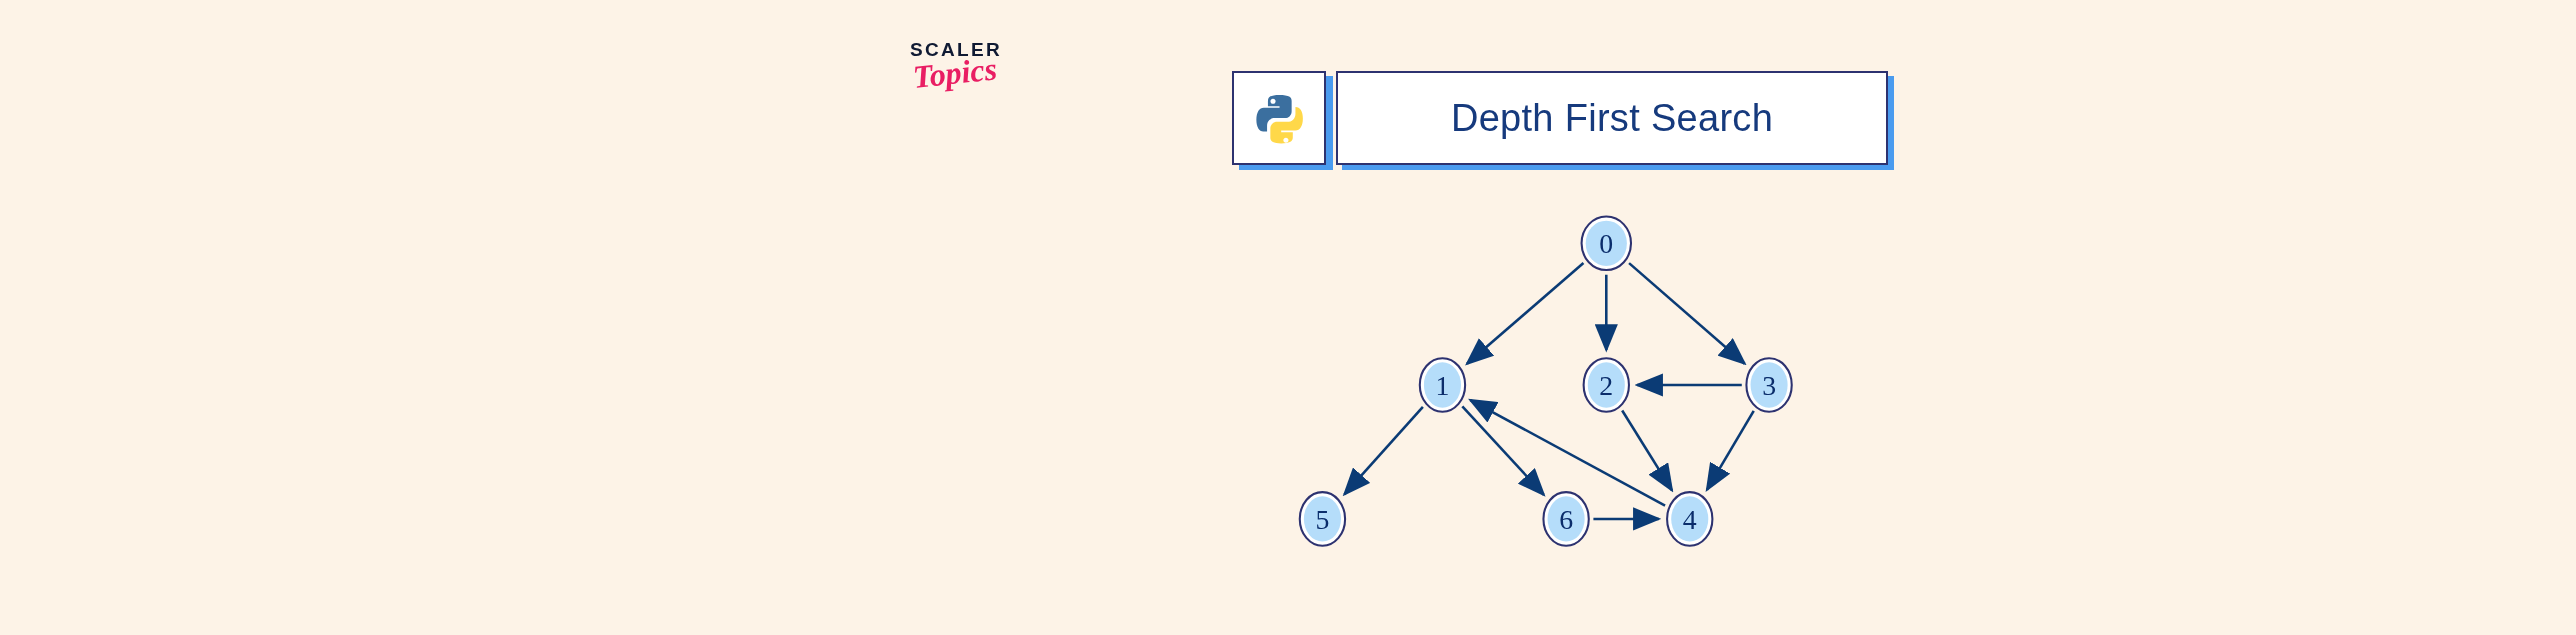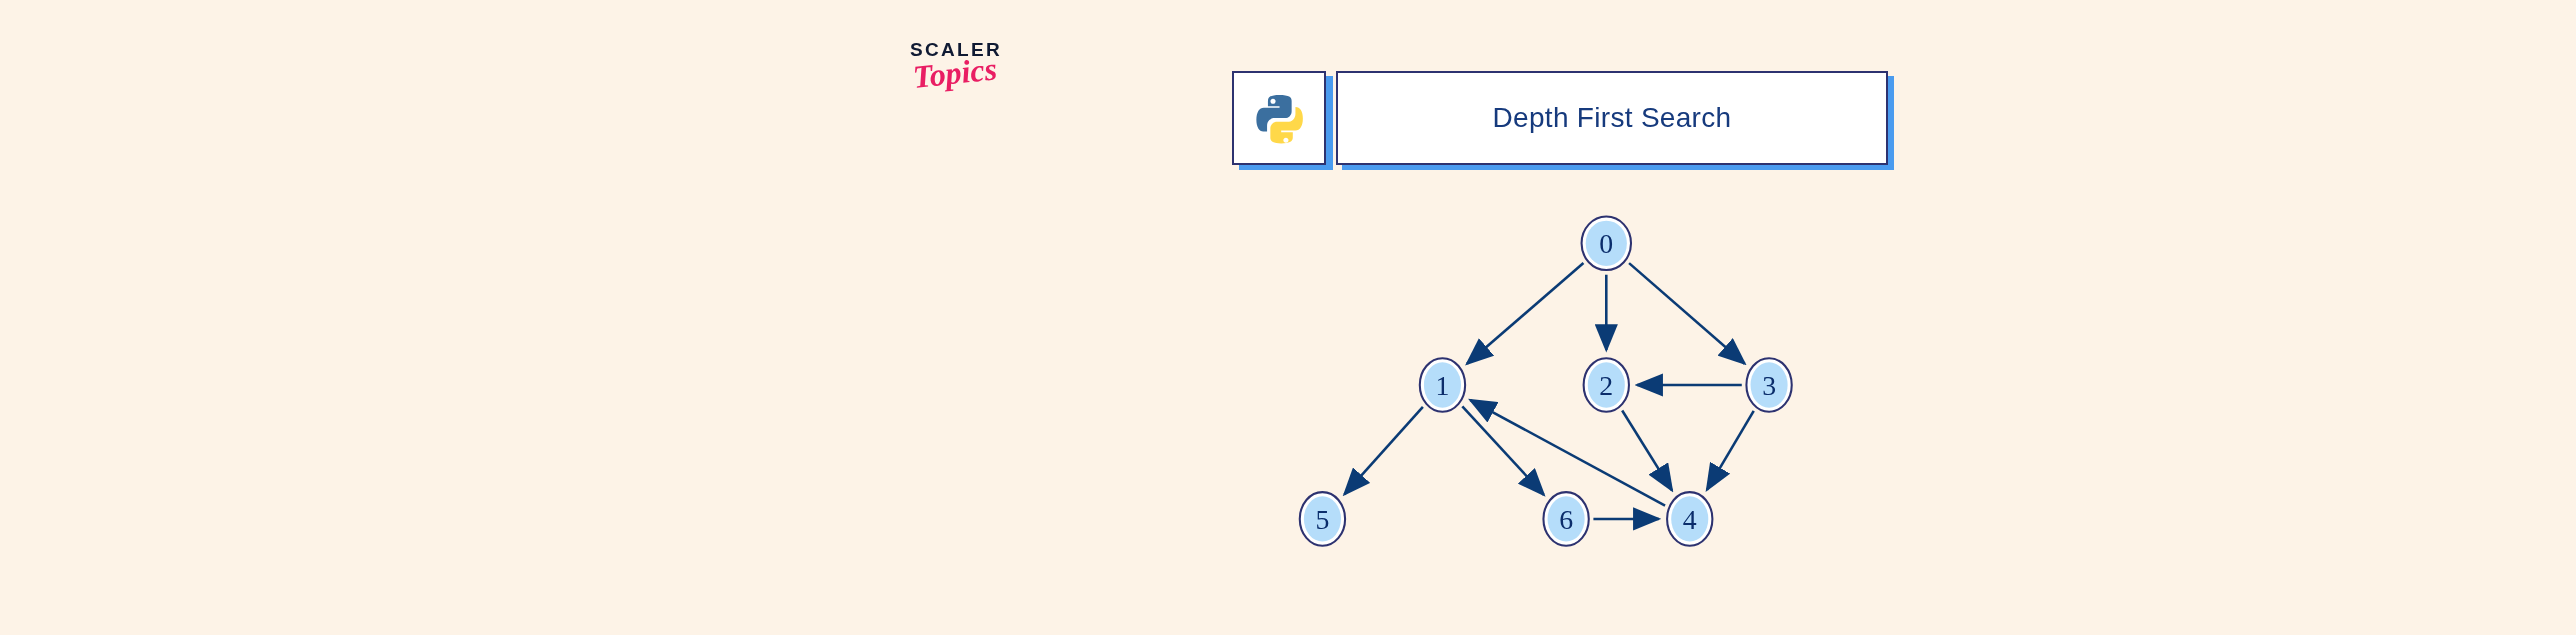--- a/index.html
+++ b/index.html
@@ -75,21 +75,21 @@
   #page-title {
     position: absolute;
     left: 1336px;
     top: 71px;
     width: 552px;
     height: 94px;
     display: flex;
     align-items: center;
     justify-content: center;
     font-family: "Liberation Sans Narrow", "Liberation Sans", sans-serif;
-    font-size: 28px;
+    font-size: 38px;
     color: #163A7D;
     letter-spacing: 0.3px;
     white-space: nowrap;
   }
 
   
   #graph-svg {
     position: absolute;
     left: 0;
     top: 0;

